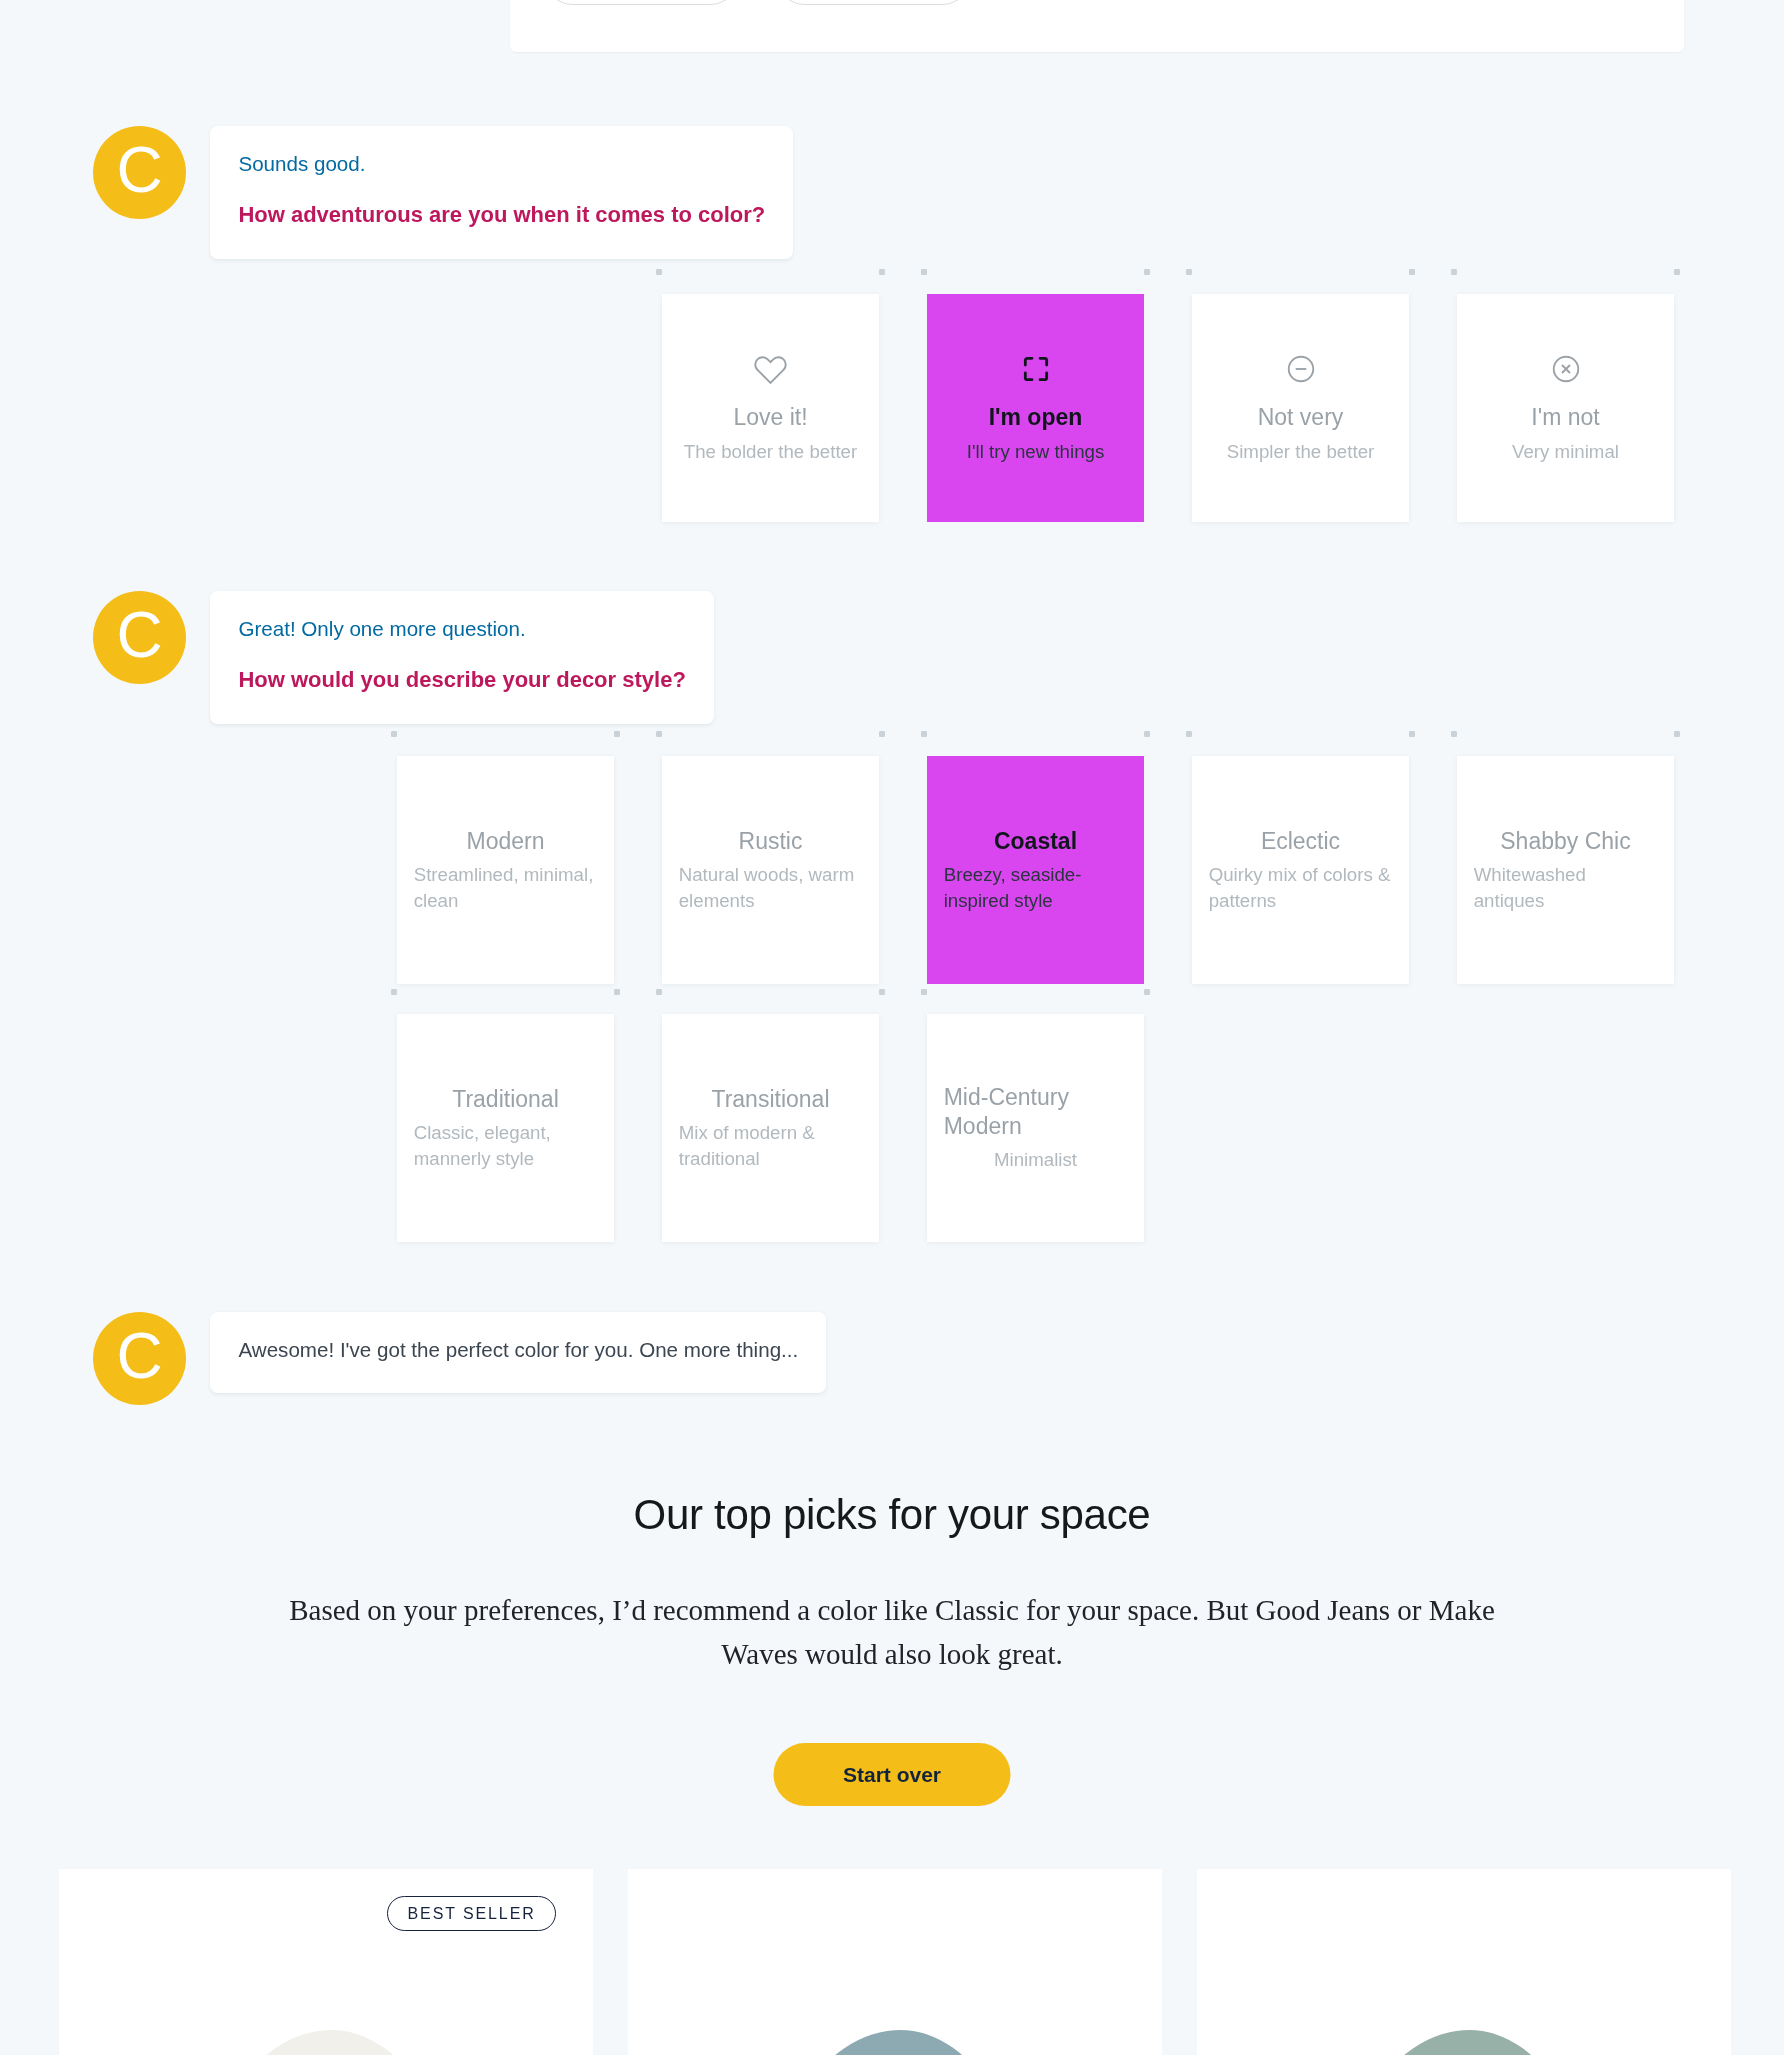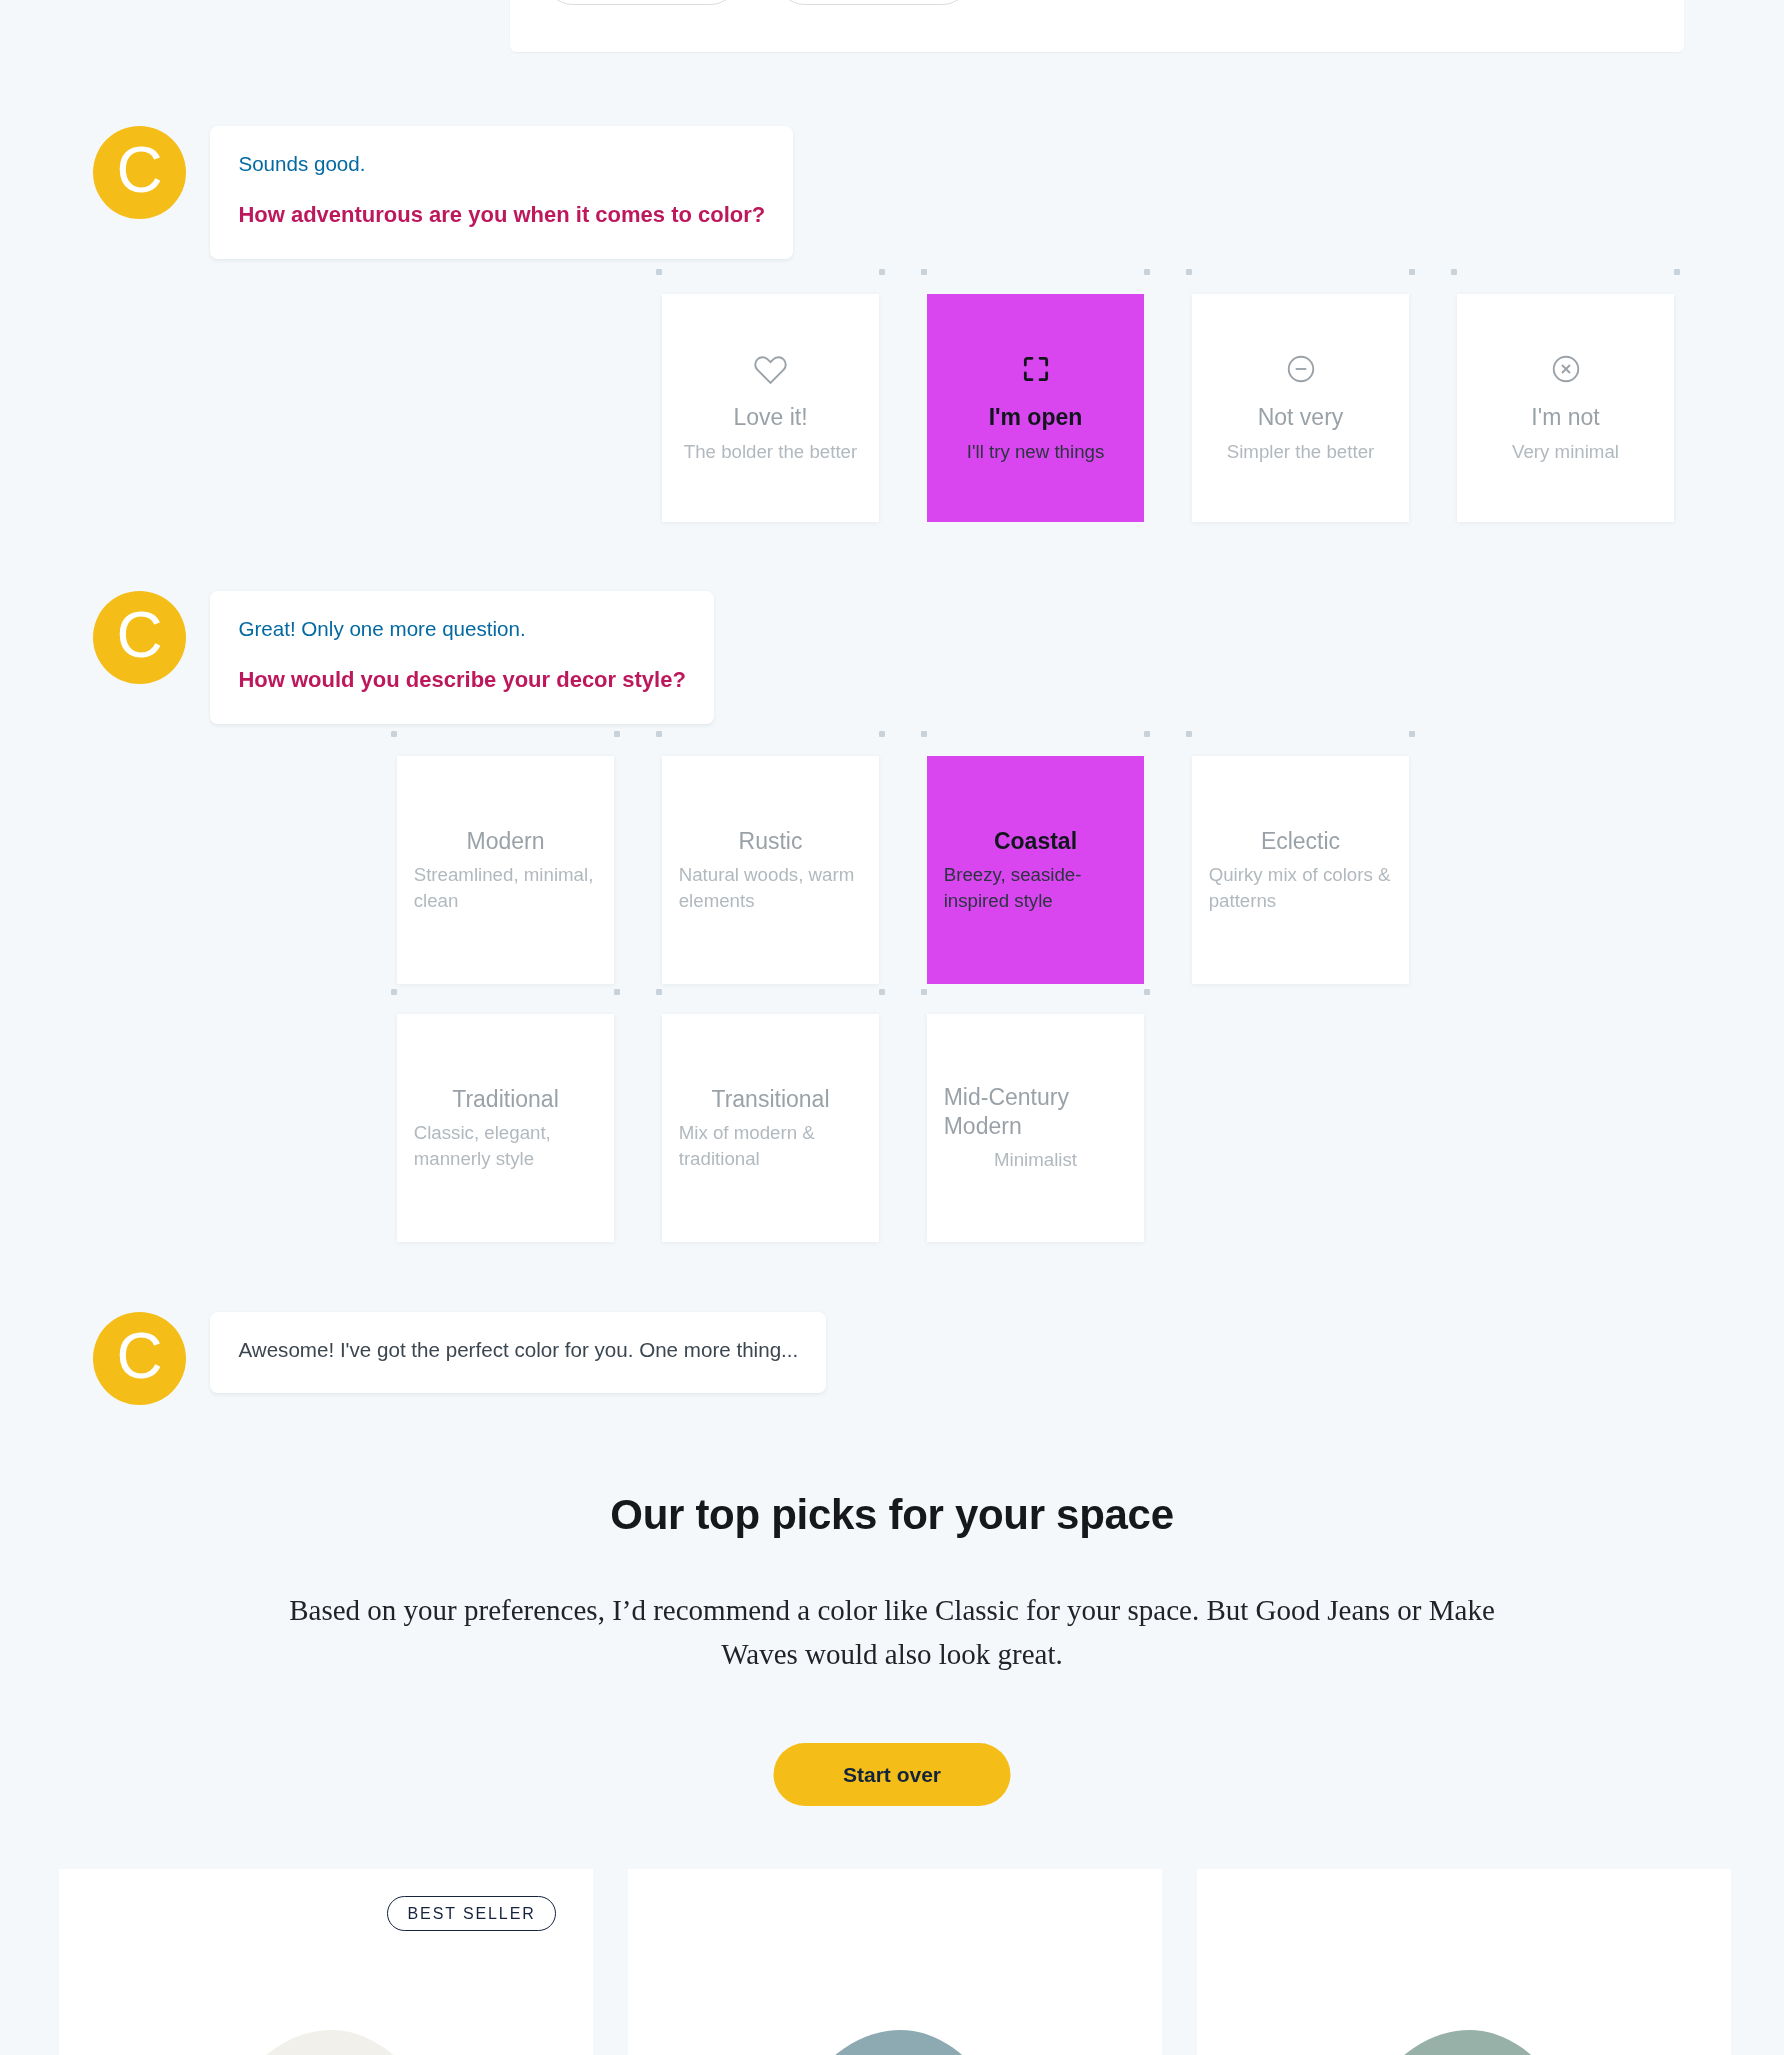--- a/index.html
+++ b/index.html
@@ -134,21 +134,21 @@
   }
   .dot.right { left: auto; right: -5.8px; }
 
   
   .headline {
     position: absolute;
     left: 0; right: 0;
     top: 1491px;
     text-align: center;
     font-size: 42px;
-    font-weight: 700;
+    font-weight: 400;
     color: #16181c;
     letter-spacing: -0.3px;
   }
   .recommend {
     position: absolute;
     left: 50%;
     transform: translateX(-50%);
     top: 1588px;
     width: 1222px;
     text-align: center;
@@ -314,20 +314,26 @@
     <span class="dot right"></span>
     <div class="opt-title">Coastal</div>
     <div class="opt-desc">Breezy, seaside-inspired style</div>
   </div>
   <div class="opt-card">
     <span class="dot"></span>
     <span class="dot right"></span>
     <div class="opt-title">Eclectic</div>
     <div class="opt-desc">Quirky mix of colors &amp; patterns</div>
   </div>
+  <div class="opt-card">
+    <span class="dot"></span>
+    <span class="dot right"></span>
+    <div class="opt-title">Shabby Chic</div>
+    <div class="opt-desc">Whitewashed antiques</div>
+  </div>
 </div>
 
 <div class="card-grid" style="left:397px; top:1014px; gap:48px;">
   <div class="opt-card">
     <span class="dot"></span>
     <span class="dot right"></span>
     <div class="opt-title">Traditional</div>
     <div class="opt-desc">Classic, elegant, mannerly style</div>
   </div>
   <div class="opt-card">

